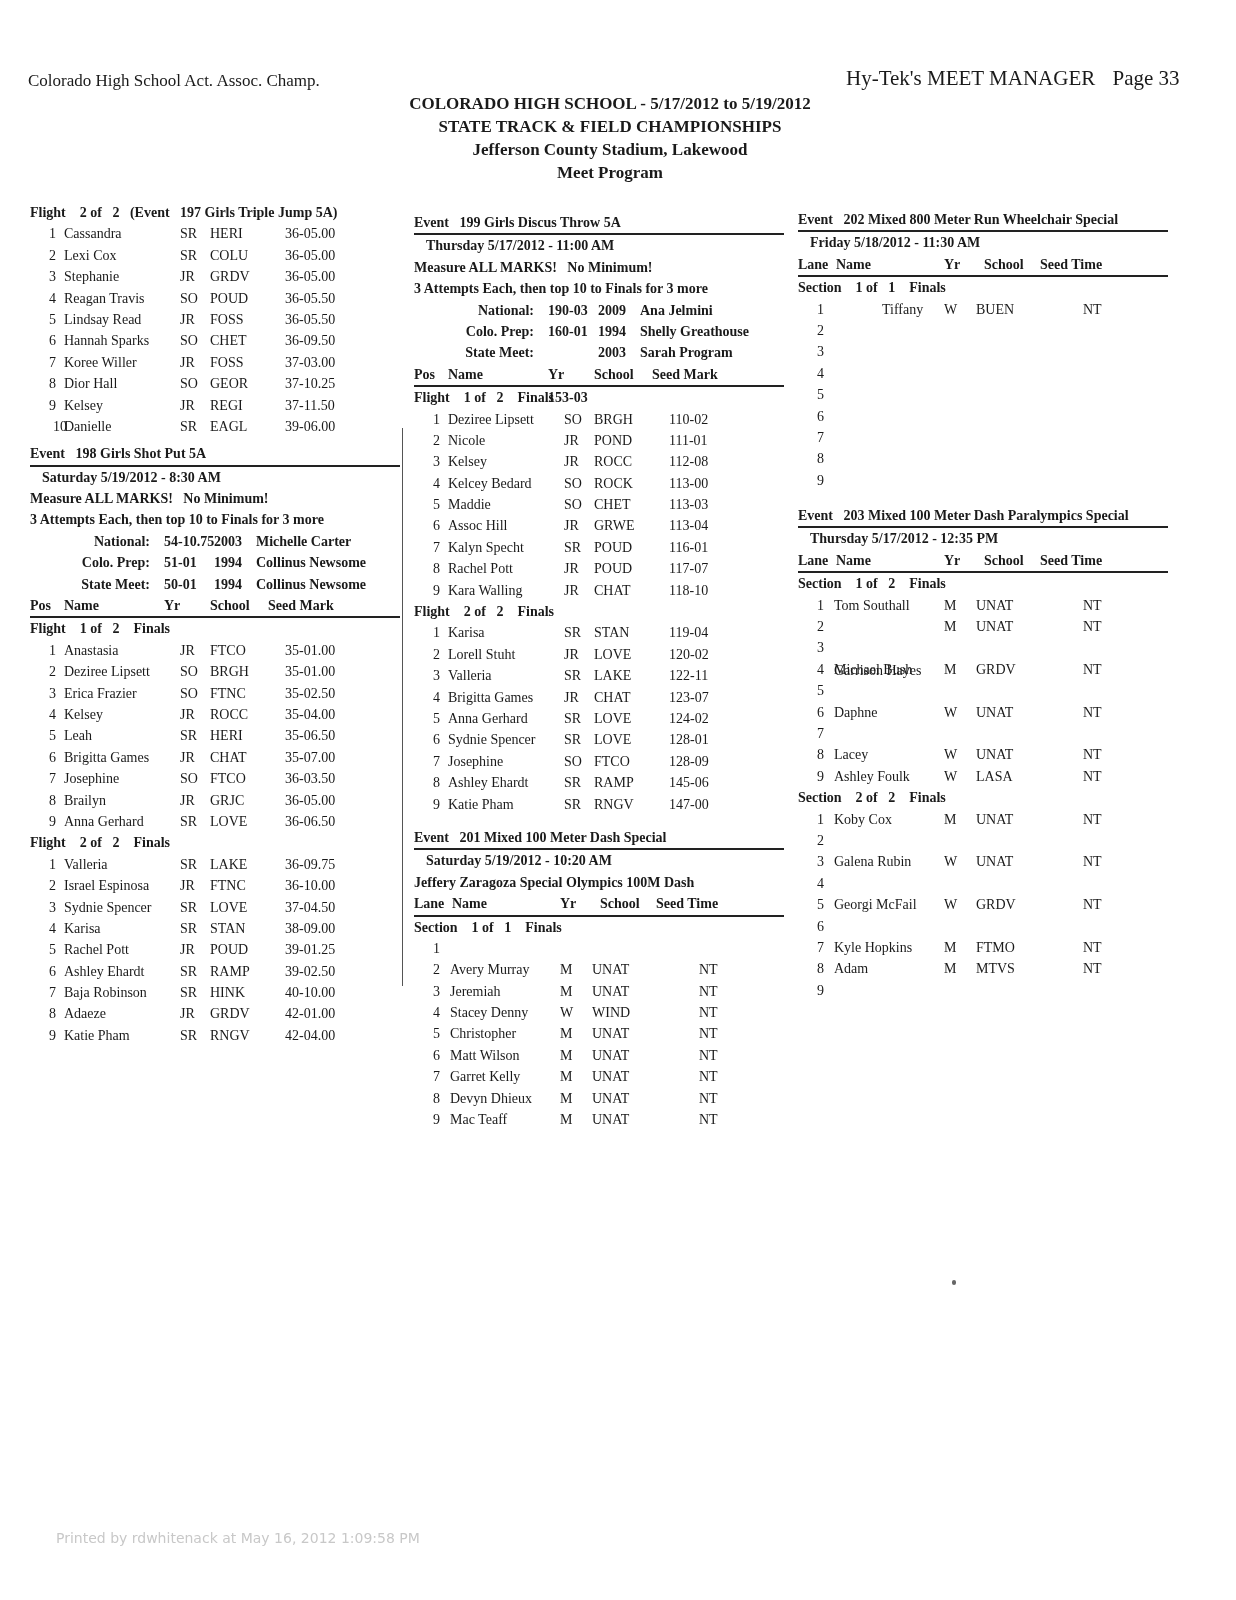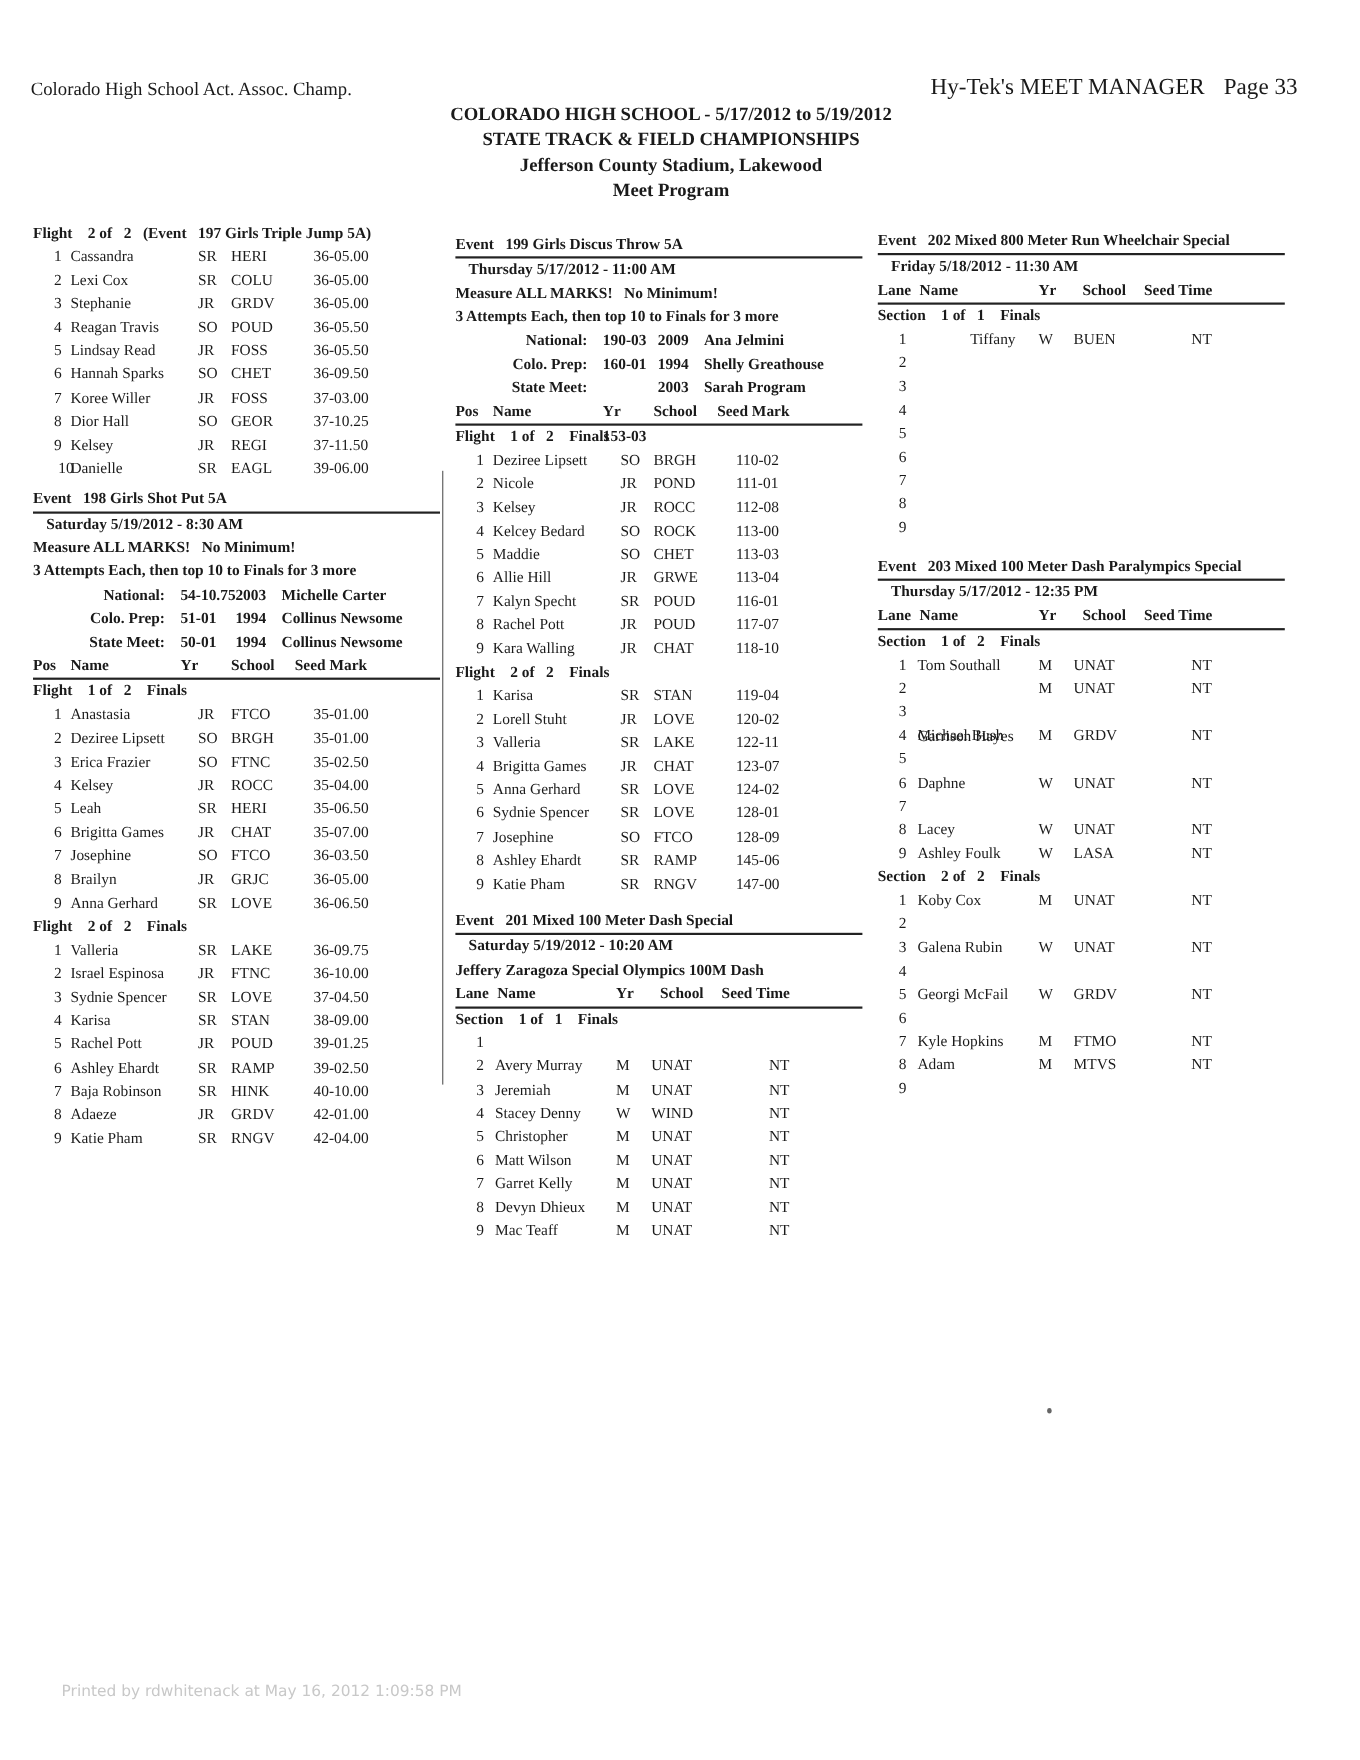--- a/index.html
+++ b/index.html
@@ -345,21 +345,21 @@
         </div>
         <div class="row">
           <span class="c pos" style="left: 0px; width: 26px; text-align: right;">5</span>
           <span class="c " style="left: 34px;">Maddie</span>
           <span class="c " style="left: 150px;">SO</span>
           <span class="c " style="left: 180px;">CHET</span>
           <span class="c " style="left: 255px;">113-03</span>
         </div>
         <div class="row">
           <span class="c pos" style="left: 0px; width: 26px; text-align: right;">6</span>
-          <span class="c " style="left: 34px;">Allie Hill</span>
+          <span class="c " style="left: 34px;">Assoc Hill</span>
           <span class="c " style="left: 150px;">JR</span>
           <span class="c " style="left: 180px;">GRWE</span>
           <span class="c " style="left: 255px;">113-04</span>
         </div>
         <div class="row">
           <span class="c pos" style="left: 0px; width: 26px; text-align: right;">7</span>
           <span class="c " style="left: 34px;">Kalyn Specht</span>
           <span class="c " style="left: 150px;">SR</span>
           <span class="c " style="left: 180px;">POUD</span>
           <span class="c " style="left: 255px;">116-01</span>

